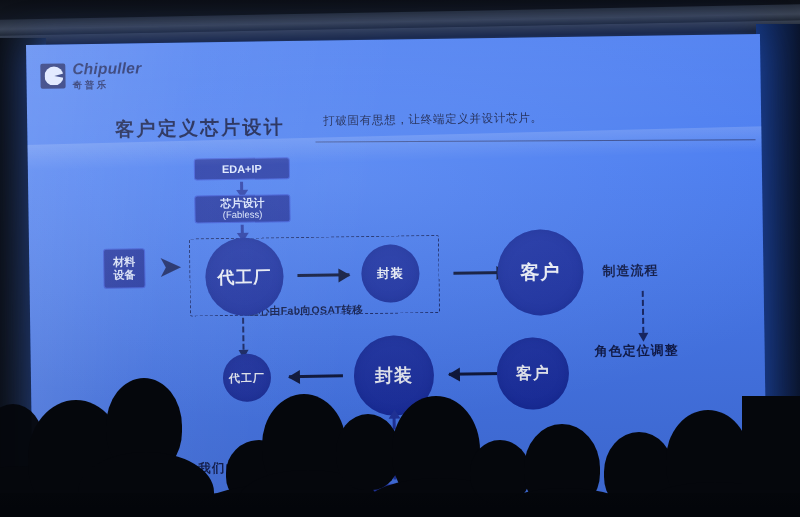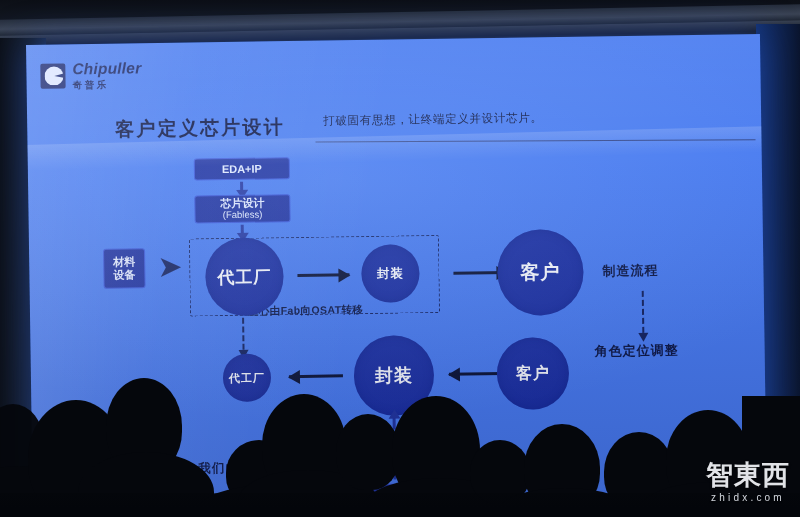--- a/index.html
+++ b/index.html
@@ -313,18 +313,14 @@
 
   <div class="head" style="left:604px; top:432px; width:70px; height:80px;"></div>
 
   <div class="head" style="left:666px; top:410px; width:84px; height:100px;"></div>
   <div class="shoulders" style="left:640px; top:482px; width:150px; height:54px;"></div>
 
   <div class="aud" style="left:742px; top:396px; width:70px; height:130px;"></div>
 
   <div class="floor-dark"></div>
 
-  <div class="wm">
-    <div class="wm-cn">智東西</div>
-    <div class="wm-en">zhidx.com</div>
-  </div>
 
 </div>
 
 </body></html>

